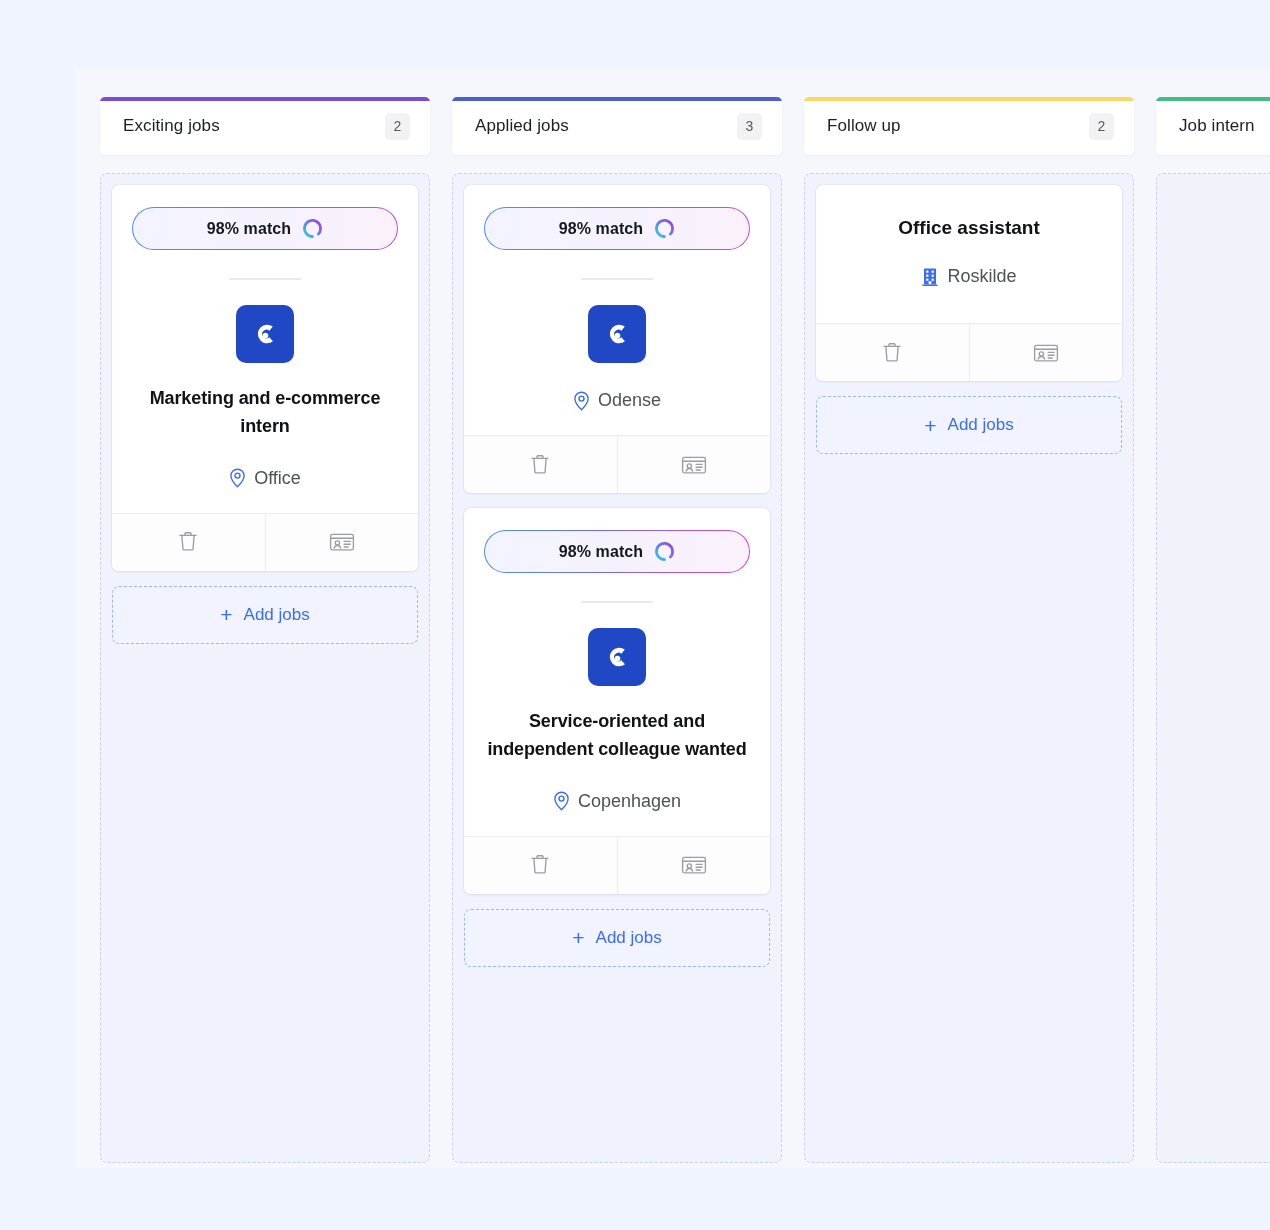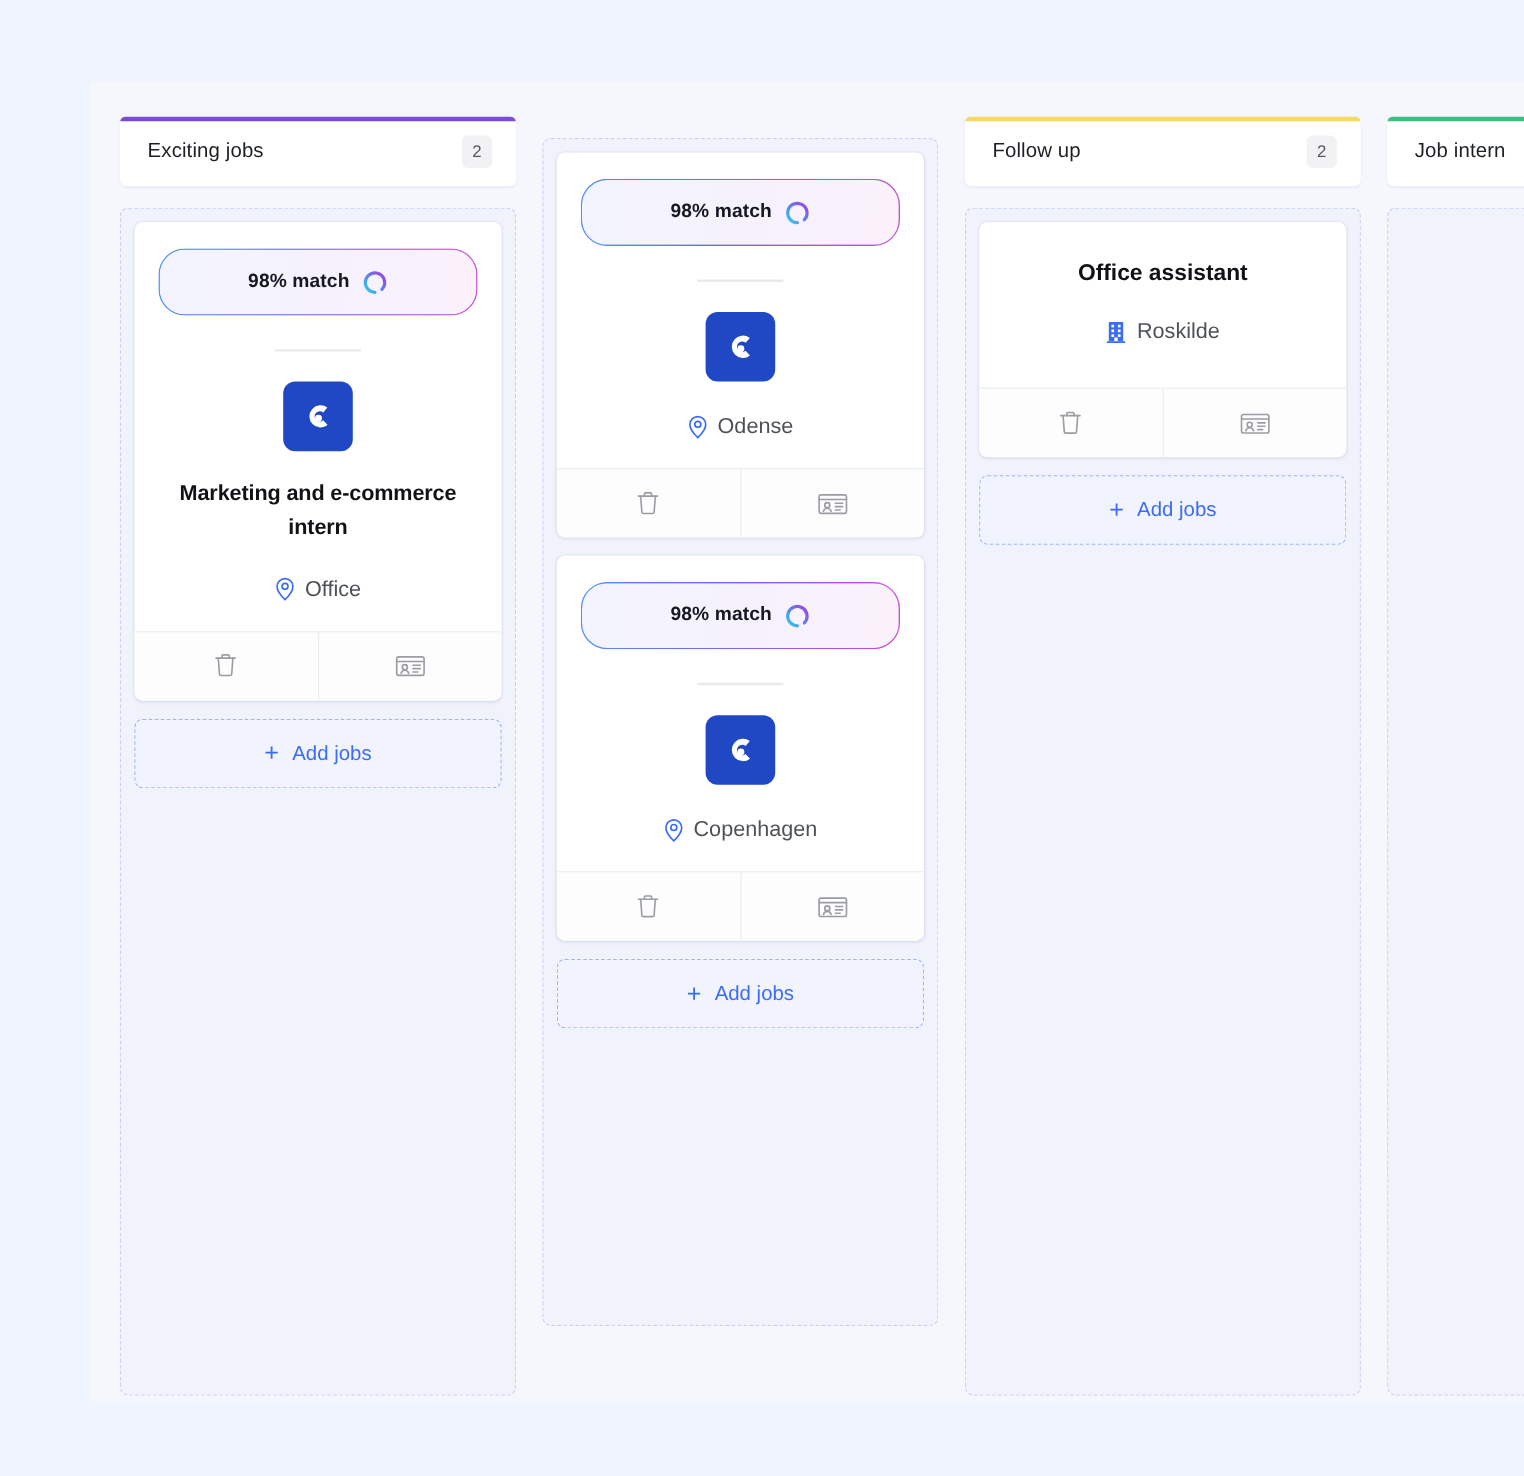--- a/index.html
+++ b/index.html
@@ -100,21 +100,21 @@
     overflow: hidden;
   }
   .card-body {
     padding: 22px 20px 24px 20px;
     text-align: center;
   }
 
   
   .match-badge {
     position: relative;
-    height: 56px;
+    height: 43px;
     border-radius: 22px;
     display: flex;
     align-items: center;
     justify-content: center;
     gap: 11px;
     background:
       linear-gradient(100deg, #f3f4ff 0%, #f5f2fd 48%, #fbf1fb 100%) padding-box,
       linear-gradient(95deg, #4f8ff7 0%, #6d6ef0 42%, #a855e8 74%, #c94fd0 100%) border-box;
     border: 1.6px solid transparent;
   }
@@ -284,20 +284,25 @@
               </button>
             </div>
           </div>
           <div class="add-jobs">
             <span class="add-plus">+</span>
             <span class="add-label">Add jobs</span>
           </div>
         </div>
       </div>
       <div class="column">
+        <div class="col-header">
+          <div class="col-accent" style="background: rgb(74, 95, 208);"></div>
+          <span class="col-title">Applied jobs</span>
+          <span class="col-count">3</span>
+        </div>
         <div class="dropzone">
           <div class="job-card">
             <div class="card-body">
               <div class="match-badge">
                 <span class="match-text">98% match</span>
                 <span style="display: flex; align-items: center; justify-content: center;">
                   <svg class="spinner" viewBox="0 0 24 24" fill="none">
                     <defs>
                       <linearGradient id="g1" x1="0" y1="1" x2="1" y2="0">
                         <stop offset="0%" stop-color="#2fd0e8"></stop>
@@ -376,20 +381,21 @@
               <div class="logo-wrap">
                 <div class="company-logo">
                   <span style="display: flex; align-items: center; justify-content: center;">
                     <svg width="30" height="30" viewBox="0 0 30 30" fill="none">
                       <path d="M22.8 7.6A9.3 9.3 0 1 0 23 22.2l-3.7-3.9a4.35 4.35 0 1 1 .1-6.6z" fill="#ffffff"></path>
                       <circle cx="15.4" cy="16.6" r="2.9" fill="#ffffff"></circle>
                     </svg>
                   </span>
                 </div>
               </div>
+              <div class="job-title">Service-oriented and independent colleague wanted</div>
               <div class="job-loc">
                 <span style="display: flex; align-items: center; justify-content: center;">
                   <svg class="loc-icon" width="17" height="20" viewBox="0 0 17 20" fill="none">
                     <path d="M8.5 1.2c3.6 0 6.6 2.9 6.6 6.5 0 4.6-6.6 11-6.6 11S1.9 12.3 1.9 7.7C1.9 4.1 4.9 1.2 8.5 1.2z" stroke="#3b6df2" stroke-width="1.4"></path>
                     <circle cx="8.5" cy="7.6" r="2.5" stroke="#3b6df2" stroke-width="1.4"></circle>
                   </svg>
                 </span>
                 <span>Copenhagen</span>
               </div>
             </div>

